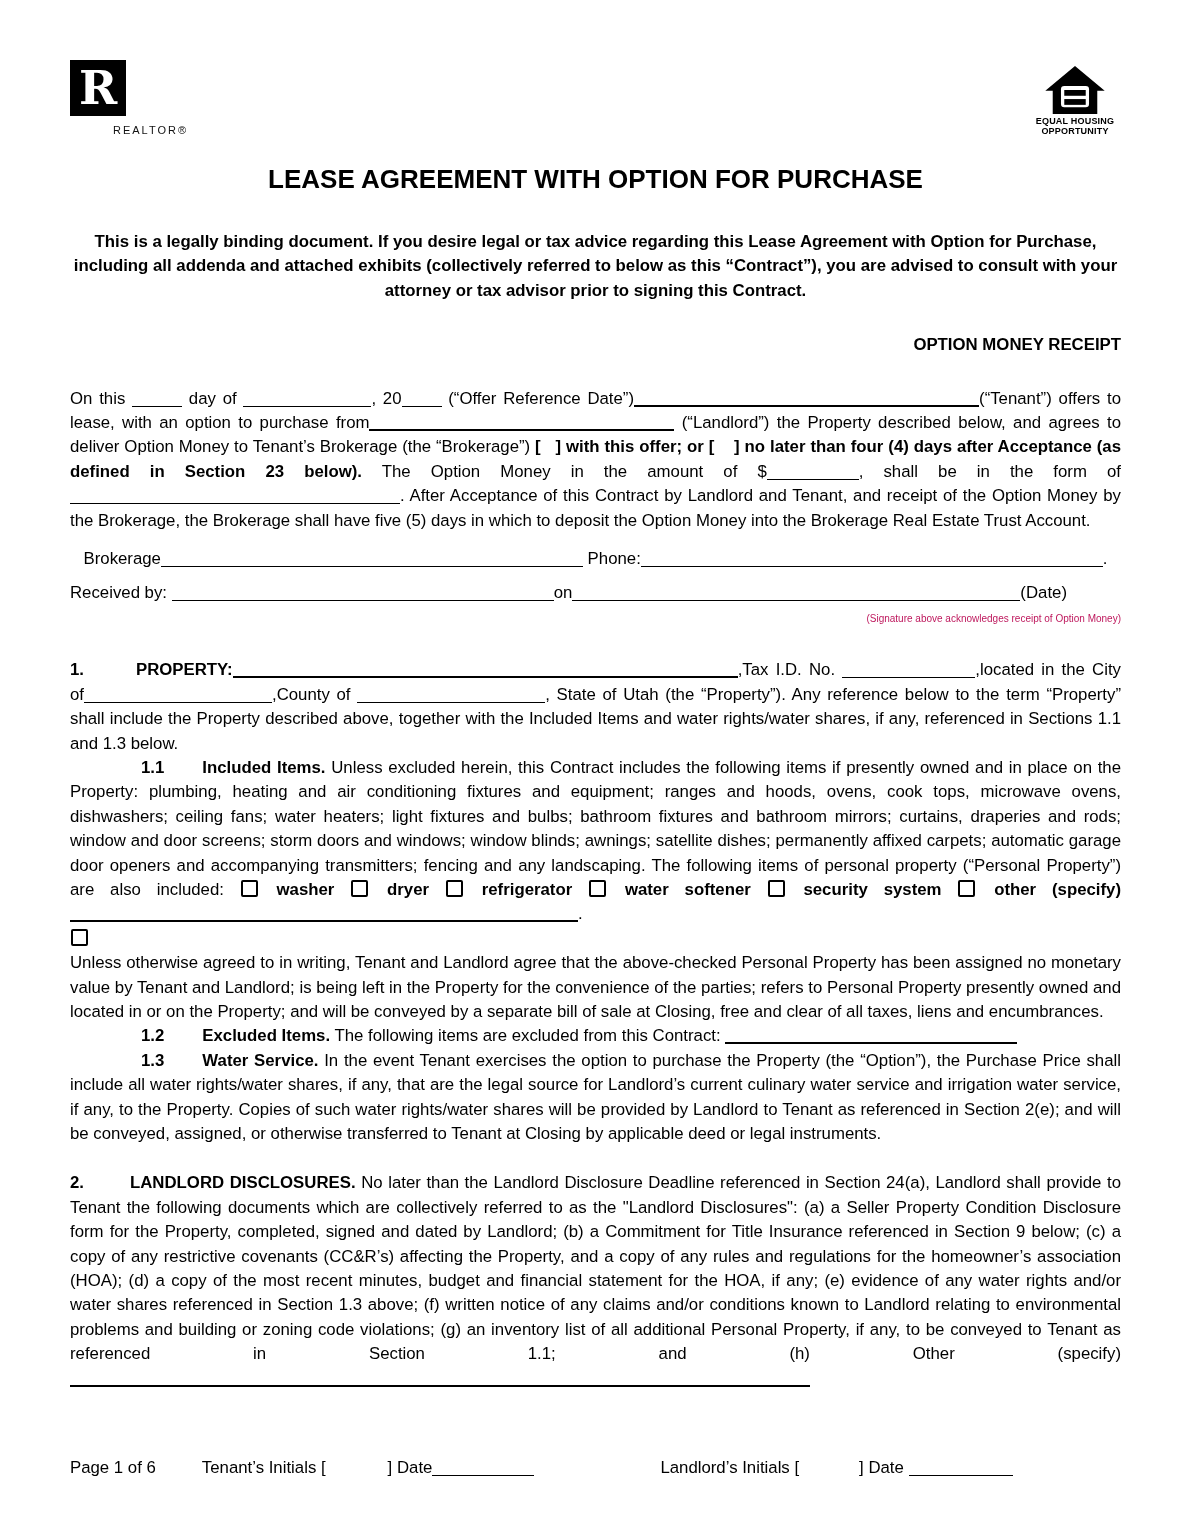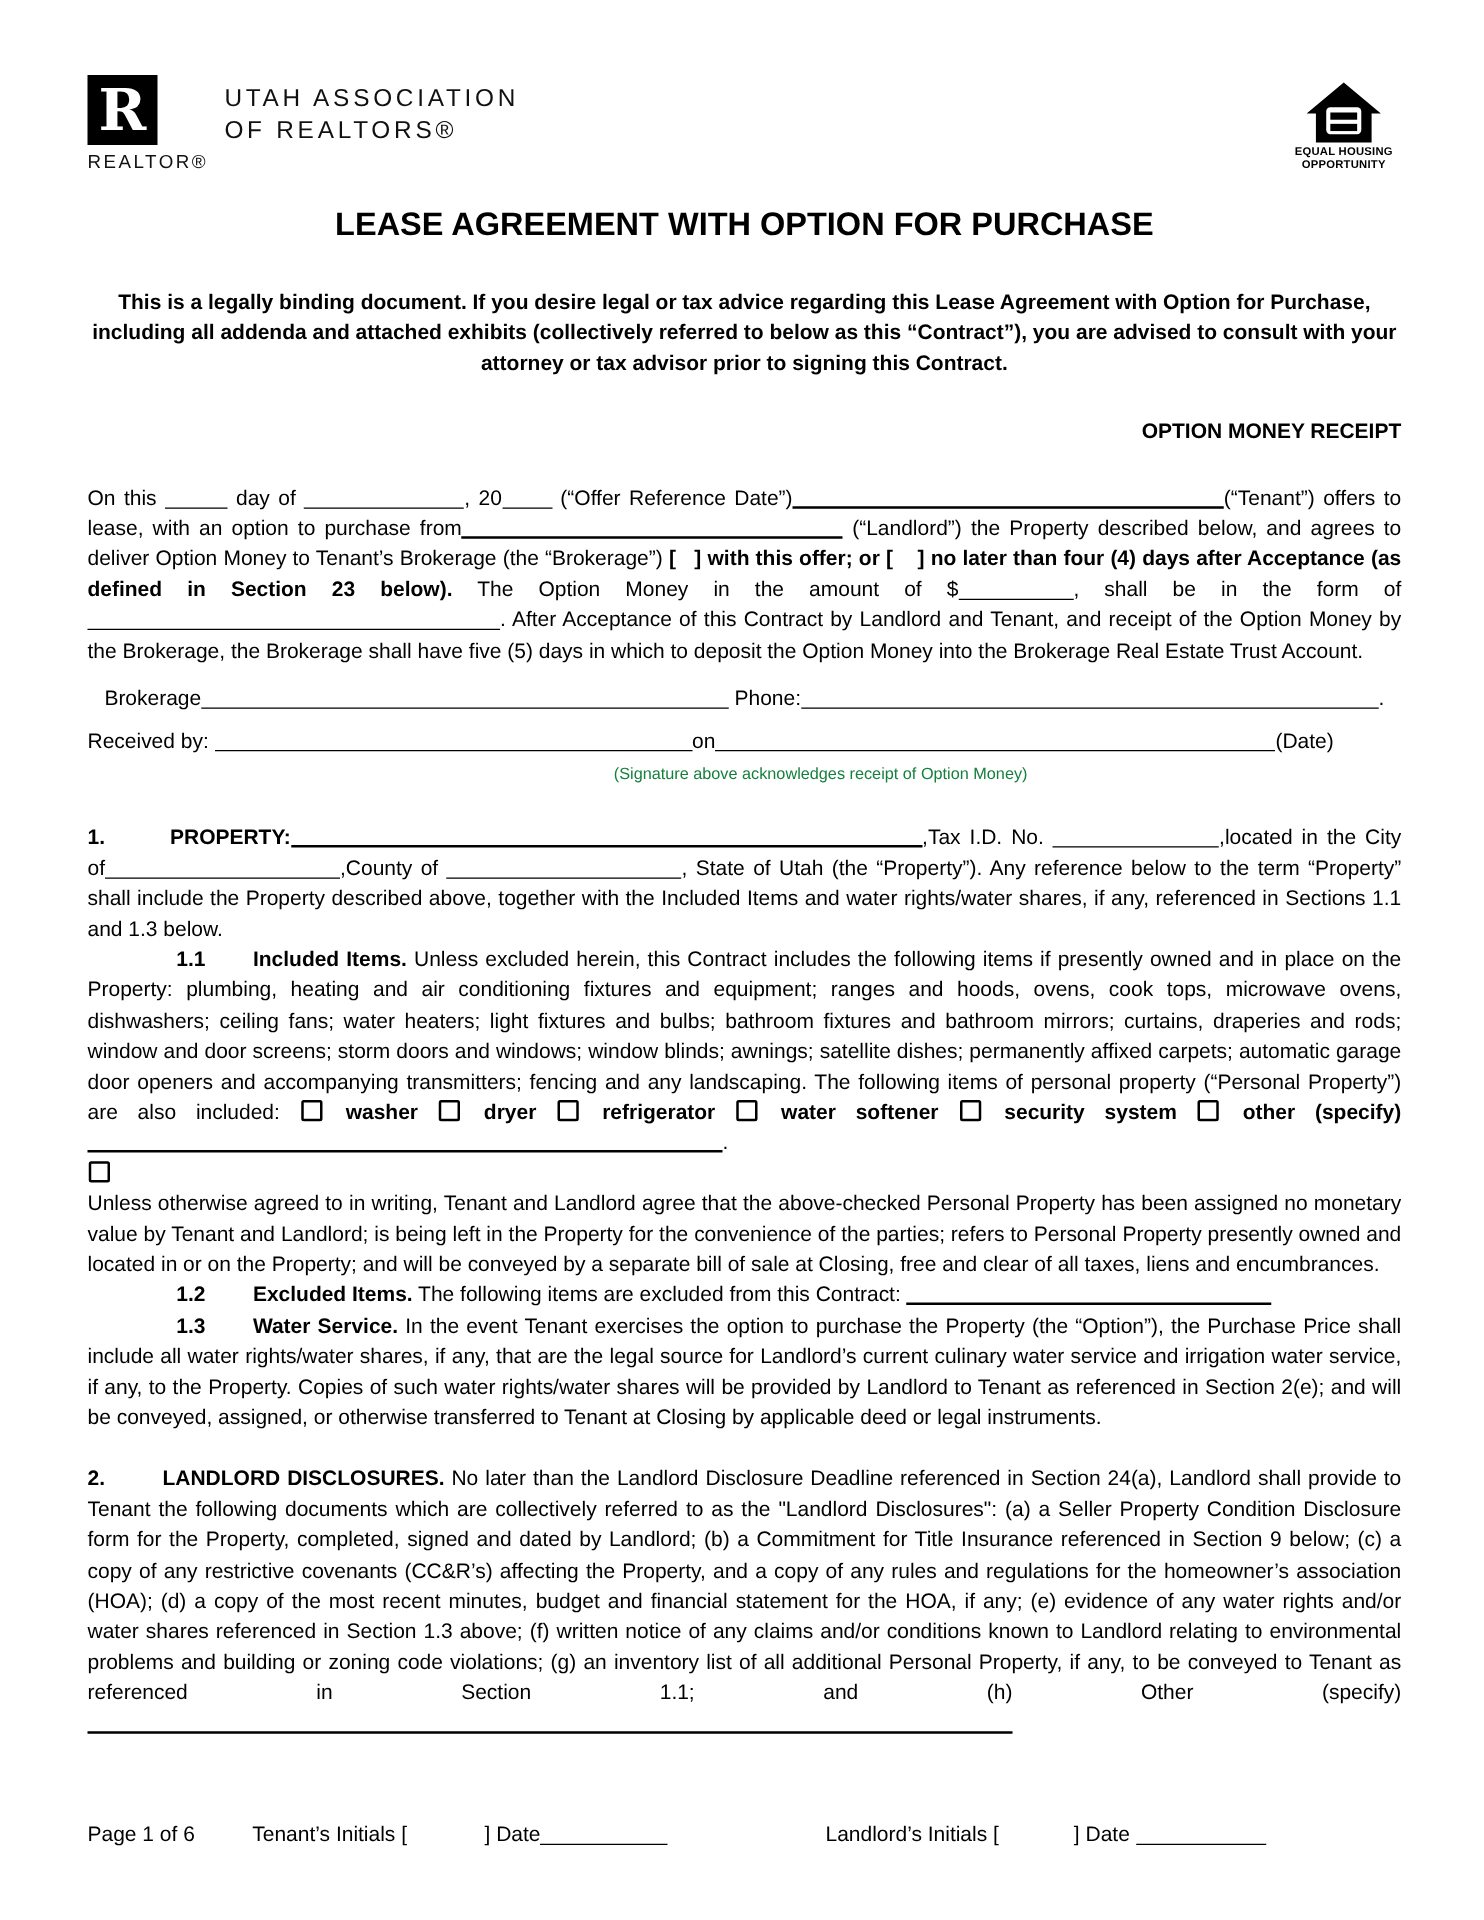--- a/index.html
+++ b/index.html
@@ -18,54 +18,50 @@
   .blank.thick { border-bottom-width:2.6px; }
   .checkbox { display:inline-block; width:13px; height:13px; border:2.6px solid #000; border-radius:2px; vertical-align:-2px; margin:0 3px 0 1px; background:#fff; }
   .gap { display:inline-block; height:0; }
 
   
   .header { display:flex; justify-content:space-between; align-items:flex-start; height:84px; }
   .brand { display:flex; gap:13px; align-items:flex-start; }
   .r-badge { display:flex; flex-direction:column; align-items:flex-start; }
   .r-box { width:56px; height:56px; background:#000; color:#fff; display:flex; align-items:center; justify-content:center;
            font-family:"DejaVu Serif", serif; font-weight:bold; font-size:46px; line-height:1; }
-  .realtor-mark { font-size:15px; letter-spacing:2px; margin-top:2px; color:#111; }
+  .realtor-mark { font-size:11px; letter-spacing:2px; margin-top:2px; color:#111;margin-left:43px; }
   .org { font-size:19.5px; letter-spacing:3px; line-height:25px; padding-top:7px; color:#111; }
   .eho { display:flex; flex-direction:column; align-items:center; width:92px; padding-top:4px; }
   .eho-text { font-size:9px; font-weight:bold; line-height:9.5px; text-align:center; letter-spacing:0.2px; margin-top:1px; }
 
   .doc-title { text-align:center; font-weight:bold; font-size:26px; line-height:30px; margin-top:20px; }
   .notice { font-weight:bold; text-align:center; margin-top:36px; }
   .center-head { text-align:right; font-weight:bold; margin-top:30px; }
 
   .receipt-para { margin-top:29px; }
   .brokerage-line { margin-top:14px; text-align:center; }
   .received-line { margin-top:10px; text-align:left; }
-  .sig-note { font-size:13px; color:#15803d; margin-left:122px; margin-top:1px; text-align:center; }
+  .sig-note { font-size:10px; color:#be185d; margin-left:122px; margin-top:1px; text-align:right; }
   .offer-head { margin-top:24px; }
   .property-para { margin-top:27px; }
   .ind { text-indent:71px; }
   .disclosures-para { margin-top:25px; }
 
   .footer { position:absolute; left:70px; bottom:56px; width:1051px; white-space:nowrap; text-align:left; }
 </style>
 </head>
 <body>
 
 <div class="page">
 
   <div class="header">
     <div class="brand">
       <div class="r-badge">
         <div class="r-box">R</div>
         <div class="realtor-mark">REALTOR®</div>
-      </div>
-      <div class="org">
-        <div>UTAH ASSOCIATION</div>
-        <div>OF REALTORS®</div>
       </div>
     </div>
     <div class="eho">
       <svg width="66" height="52" viewBox="0 0 80 62">
         <polygon points="40,2 4,32 13,32 13,60 67,60 67,32 76,32" fill="#000"></polygon>
         <rect x="23" y="26" width="34" height="26" rx="4" fill="#fff"></rect>
         <rect x="27" y="31" width="26" height="7" fill="#000"></rect>
         <rect x="27" y="42" width="26" height="7" fill="#000"></rect>
       </svg>
       <div class="eho-text">

